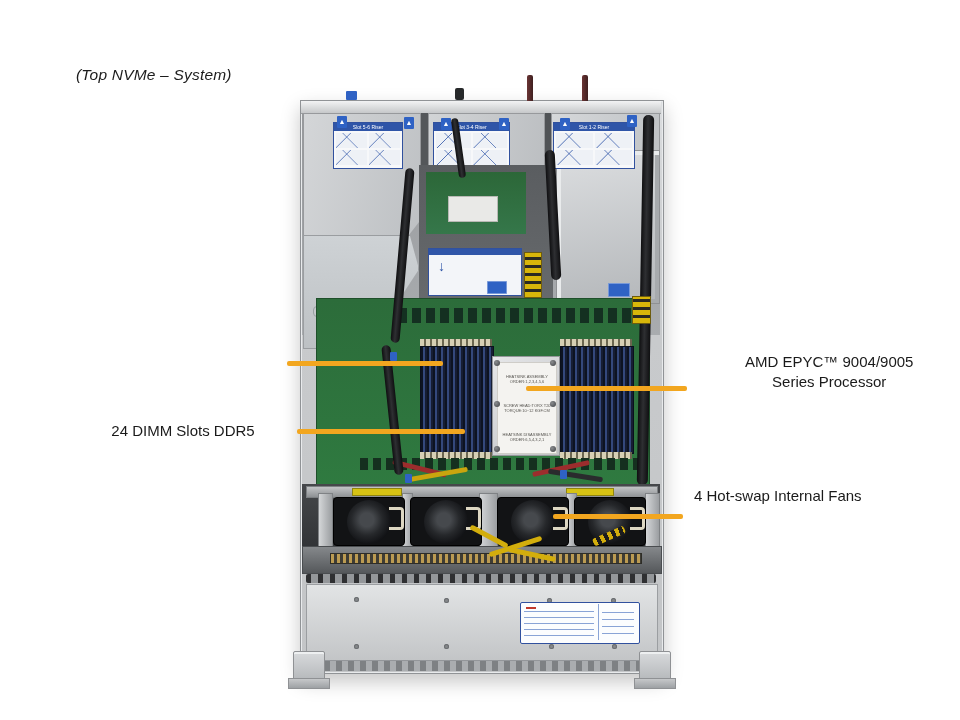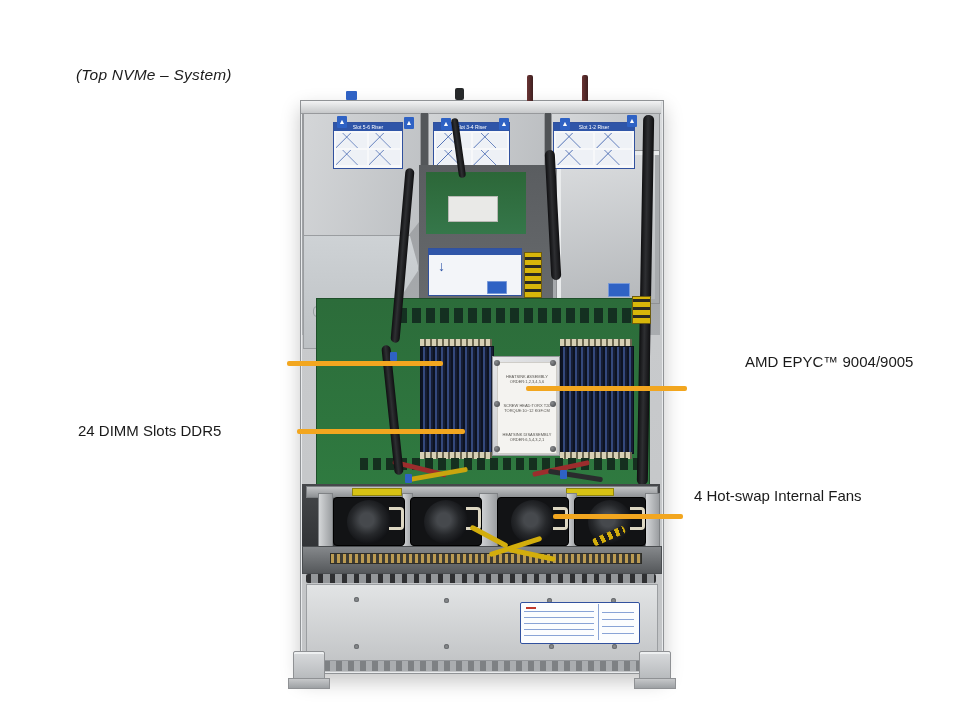--- a/index.html
+++ b/index.html
@@ -6,21 +6,21 @@
   body{width:960px;height:720px;font-family:"Liberation Sans", sans-serif;}
   .canvas{position:relative;width:960px;height:720px;background:#fff;overflow:hidden;}
   .abs{position:absolute;}
 
   
   #figure-title{left:76px;top:66px;font-style:italic;font-size:15.5px;color:#1c1c1c;letter-spacing:.2px;}
 
   
   .callout{position:absolute;font-size:15px;color:#1a1a1a;line-height:20px;z-index:50;}
   #callout-m2{left:78px;top:354px;width:205px;text-align:right;}
-  #callout-dimm{left:78px;top:421px;width:210px;text-align:left;}
+  #callout-dimm{left:78px;top:421px;width:210px;text-align:center;}
   #callout-cpu{left:697px;top:352px;text-align:center;margin-left:48px;}
   #callout-fans{left:694px;top:486px;}
 
   
   .leader{position:absolute;height:5px;background:var(--leader-line,#F2A61F);border-radius:2px;z-index:40;}
   #leader-m2{left:287px;top:361px;width:156px;}
   #leader-dimm{left:297px;top:429px;width:168px;}
   #leader-cpu{left:526px;top:386px;width:161px;}
   #leader-fans{left:553px;top:514px;width:130px;}
 
@@ -305,16 +305,17 @@
   <div class="earfoot" id="earfoot-right"></div>
 
   <div class="leader" id="leader-m2"></div>
   <div class="leader" id="leader-dimm"></div>
   <div class="leader" id="leader-cpu"></div>
   <div class="leader" id="leader-fans"></div>
 
   <div class="callout" id="callout-dimm">24 DIMM Slots DDR5</div>
   <div class="callout" id="callout-cpu">
     <div>AMD EPYC™ 9004/9005</div>
+    <div>Series Processor</div>
   </div>
   <div class="callout" id="callout-fans">4 Hot-swap Internal Fans</div>
 
 </div>
 
 </body></html>

